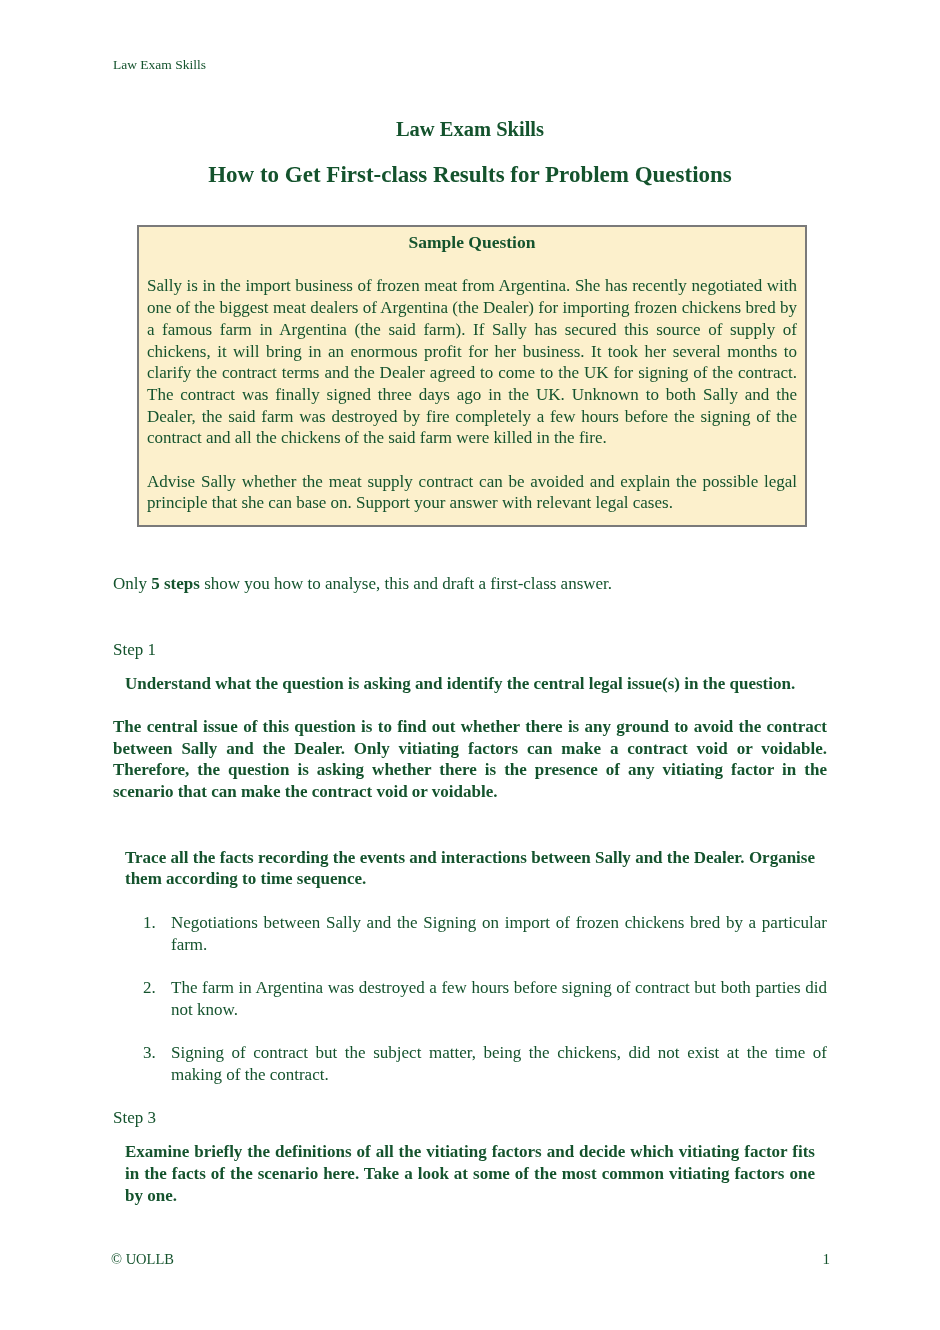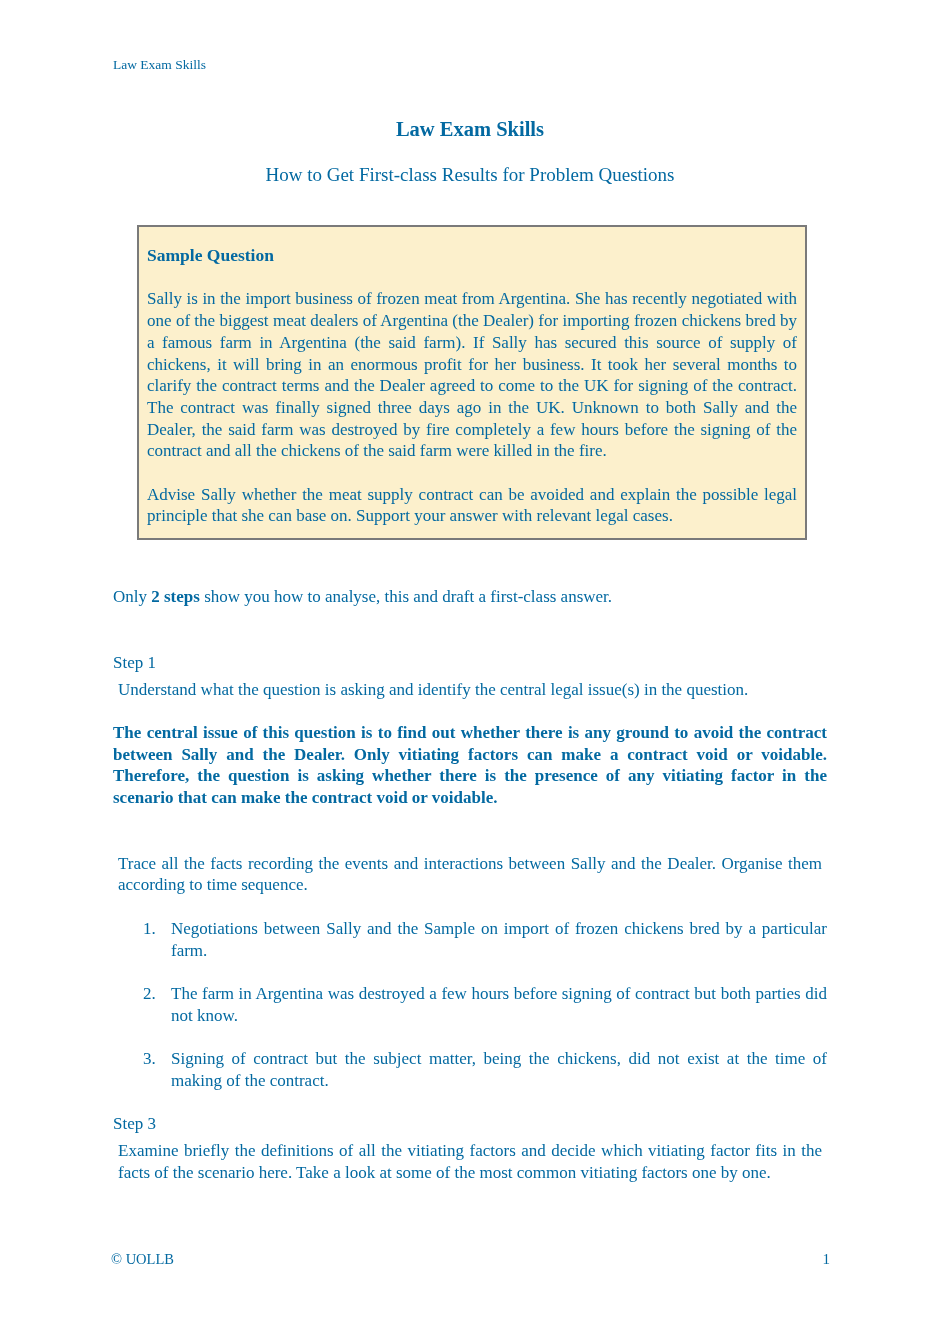--- a/index.html
+++ b/index.html
@@ -8,67 +8,66 @@
     position: relative;
     width: 940px;
     height: 1330px;
     margin: 0 auto;
     background: #ffffff;
     box-sizing: border-box;
     padding: 57px 113px 0 113px;
     font-family: "Liberation Serif", "DejaVu Serif", serif;
     font-size: 17px;
     line-height: 21.7px;
-    color: #0369a1;
+    color: #14532d;
   }
   .running-header {
     font-size: 13.5px;
     line-height: 16px;
   }
   .doc-title {
     margin: 44px 0 0 0;
     font-size: 20.5px;
     line-height: 24px;
     font-weight: bold;
     text-align: center;
   }
   .doc-subtitle {
     margin: 23px 0 0 0;
-    font-size: 19px;
+    font-size: 23px;
     line-height: 21px;
-    font-weight: normal;
+    font-weight: bold;
     text-align: center;
   }
   .sample-box {
     margin: 40px 0 0 24px;
     width: 670px;
     box-sizing: border-box;
     border: 2px solid #7a7a7a;
     background: #FCF0CC;
     padding: 5px 8px 11px 8px;
   }
   .box-title {
     font-size: 17.5px;
     font-weight: bold;
-    text-align: left;
-    margin-top: 13px;
+    text-align: center;
   }
   .box-para {
     margin: 21.7px 0 0 0;
     text-align: justify;
   }
   .intro-line {
     margin: 46px 0 0 0;
   }
   .step { margin: 0; }
   .step-1 { margin-top: 44px; }
   .step-2 { margin-top: 44px; }
   .step-3 { margin-top: 22px; }
   .step-label { font-weight: normal; }
-  .step-lead { margin: 5px; text-align: justify; }
+  .step-lead { margin: 12px; text-align: justify; font-weight: bold; }
   .step-body { margin: 21.7px 0 0 0; text-align: justify; font-weight: bold; }
   .fact-list { margin: 0; padding: 0; list-style: none; }
   .fact-item {
     display: flex;
     margin: 21.7px 0 0 30px;
   }
   .fact-num {
     flex: none;
     width: 28px;
   }
@@ -99,34 +98,34 @@
   <div class="doc-title">Law Exam Skills</div>
 
   <div class="doc-subtitle">How to Get First-class Results for Problem Questions</div>
 
   <div class="sample-box" style="background: rgb(252, 240, 204); border-color: rgb(122, 122, 122);">
     <div class="box-title">Sample Question</div>
     <p class="box-para">Sally is in the import business of frozen meat from Argentina. She has recently negotiated with one of the biggest meat dealers of Argentina (the Dealer) for importing frozen chickens bred by a famous farm in Argentina (the said farm). If Sally has secured this source of supply of chickens, it will bring in an enormous profit for her business. It took her several months to clarify the contract terms and the Dealer agreed to come to the UK for signing of the contract. The contract was finally signed three days ago in the UK. Unknown to both Sally and the Dealer, the said farm was destroyed by fire completely a few hours before the signing of the contract and all the chickens of the said farm were killed in the fire.</p>
     <p class="box-para">Advise Sally whether the meat supply contract can be avoided and explain the possible legal principle that she can base on. Support your answer with relevant legal cases.</p>
   </div>
 
-  <p class="intro-line"><span>Only </span><b>2 steps</b><span> show you how to analyse, this and draft a first-class answer.</span></p>
+  <p class="intro-line"><span>Only </span><b>5 steps</b><span> show you how to analyse, this and draft a first-class answer.</span></p>
 
   <section class="step step-1">
     <div class="step-label">Step 1</div>
     <p class="step-lead">Understand what the question is asking and identify the central legal issue(s) in the question.</p>
     <p class="step-body">The central issue of this question is to find out whether there is any ground to avoid the contract between Sally and the Dealer. Only vitiating factors can make a contract void or voidable. Therefore, the question is asking whether there is the presence of any vitiating factor in the scenario that can make the contract void or voidable.</p>
   </section>
 
   <section class="step step-2">
     <p class="step-lead">Trace all the facts recording the events and interactions between Sally and the Dealer. Organise them according to time sequence.</p>
     <div class="fact-list">
       <div class="fact-item">
         <span class="fact-num">1.</span>
-        <span class="fact-text">Negotiations between Sally and the Sample on import of frozen chickens bred by a particular farm.</span>
+        <span class="fact-text">Negotiations between Sally and the Signing on import of frozen chickens bred by a particular farm.</span>
       </div>
       <div class="fact-item">
         <span class="fact-num">2.</span>
         <span class="fact-text">The farm in Argentina was destroyed a few hours before signing of contract but both parties did not know.</span>
       </div>
       <div class="fact-item">
         <span class="fact-num">3.</span>
         <span class="fact-text">Signing of contract but the subject matter, being the chickens, did not exist at the time of making of the contract.</span>
       </div>
     </div>

